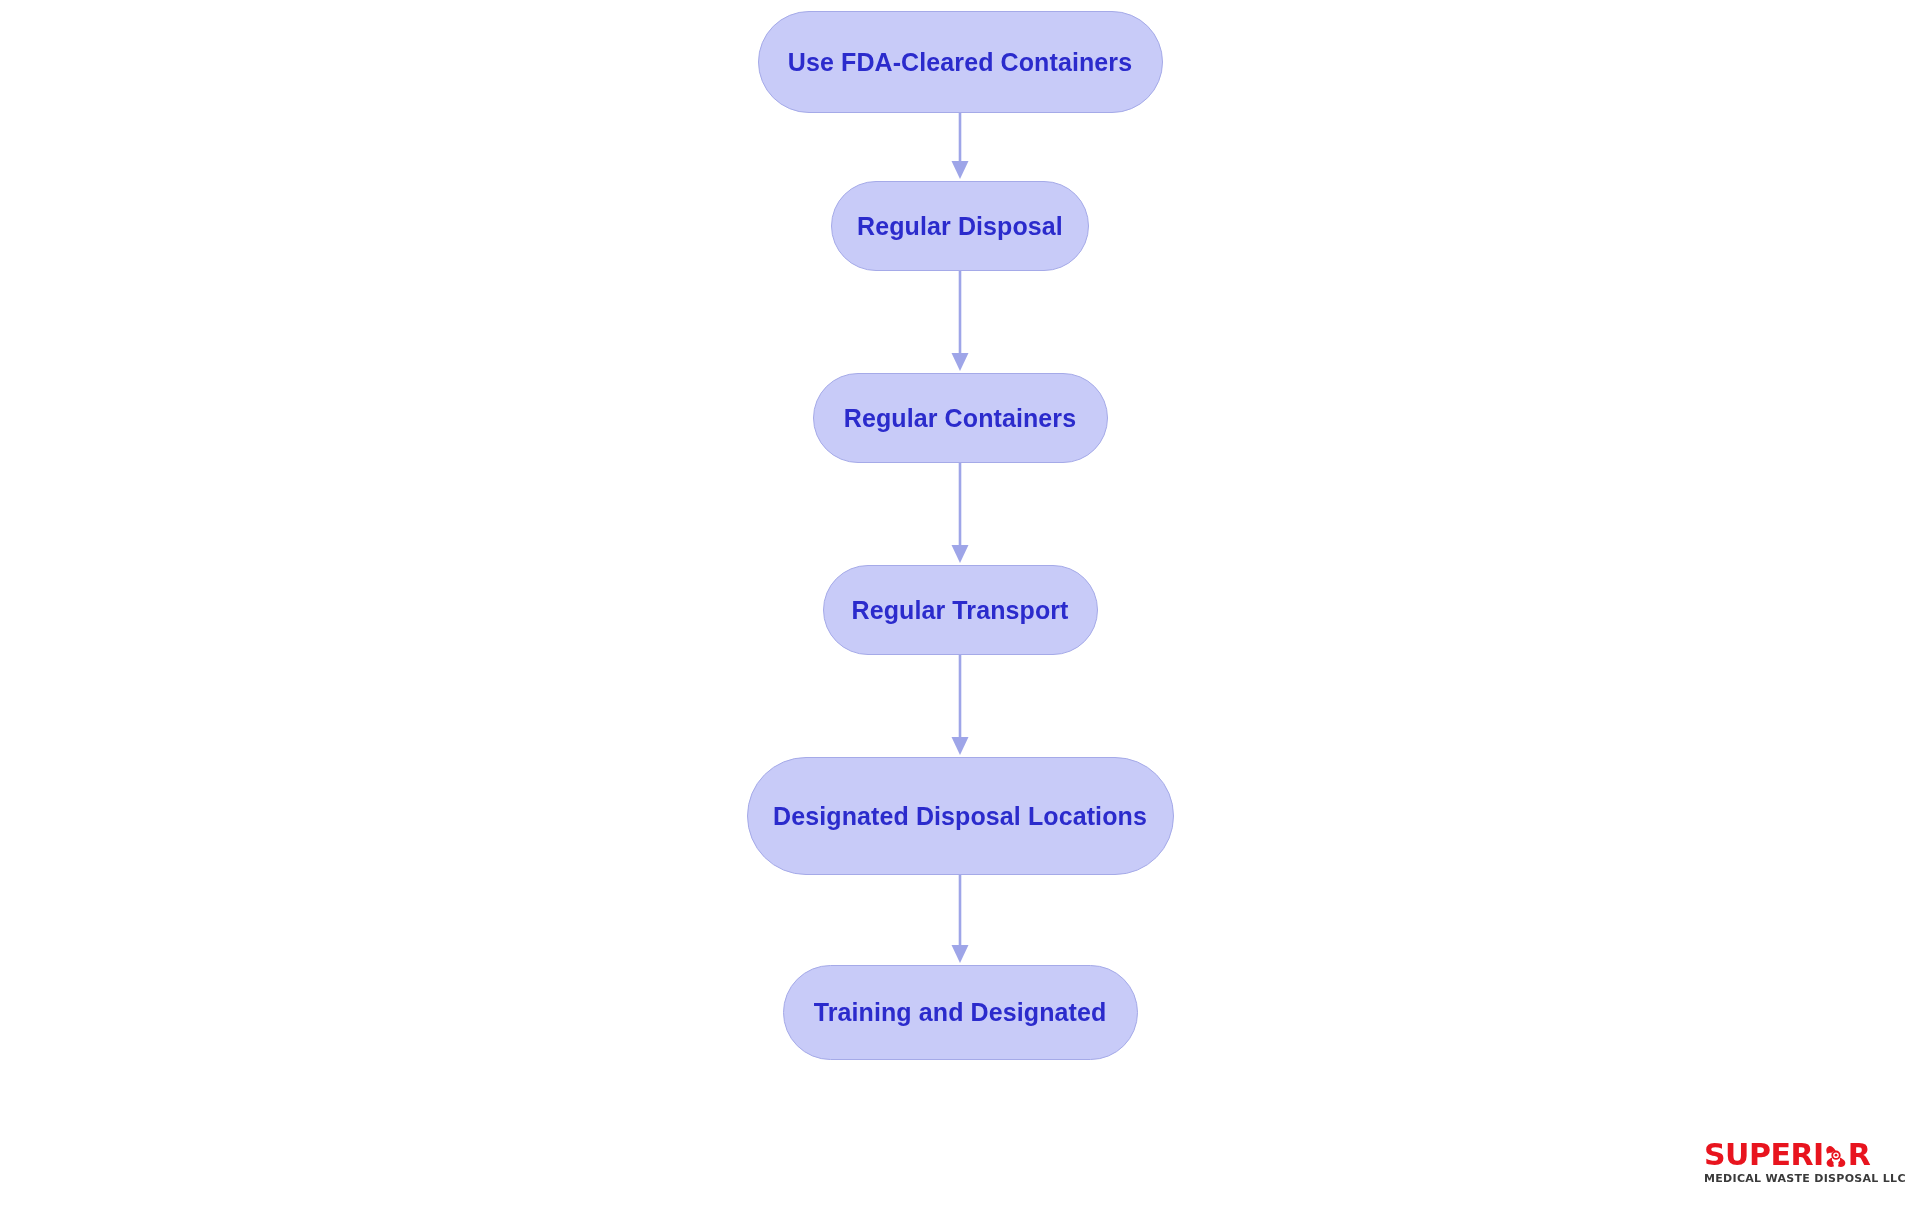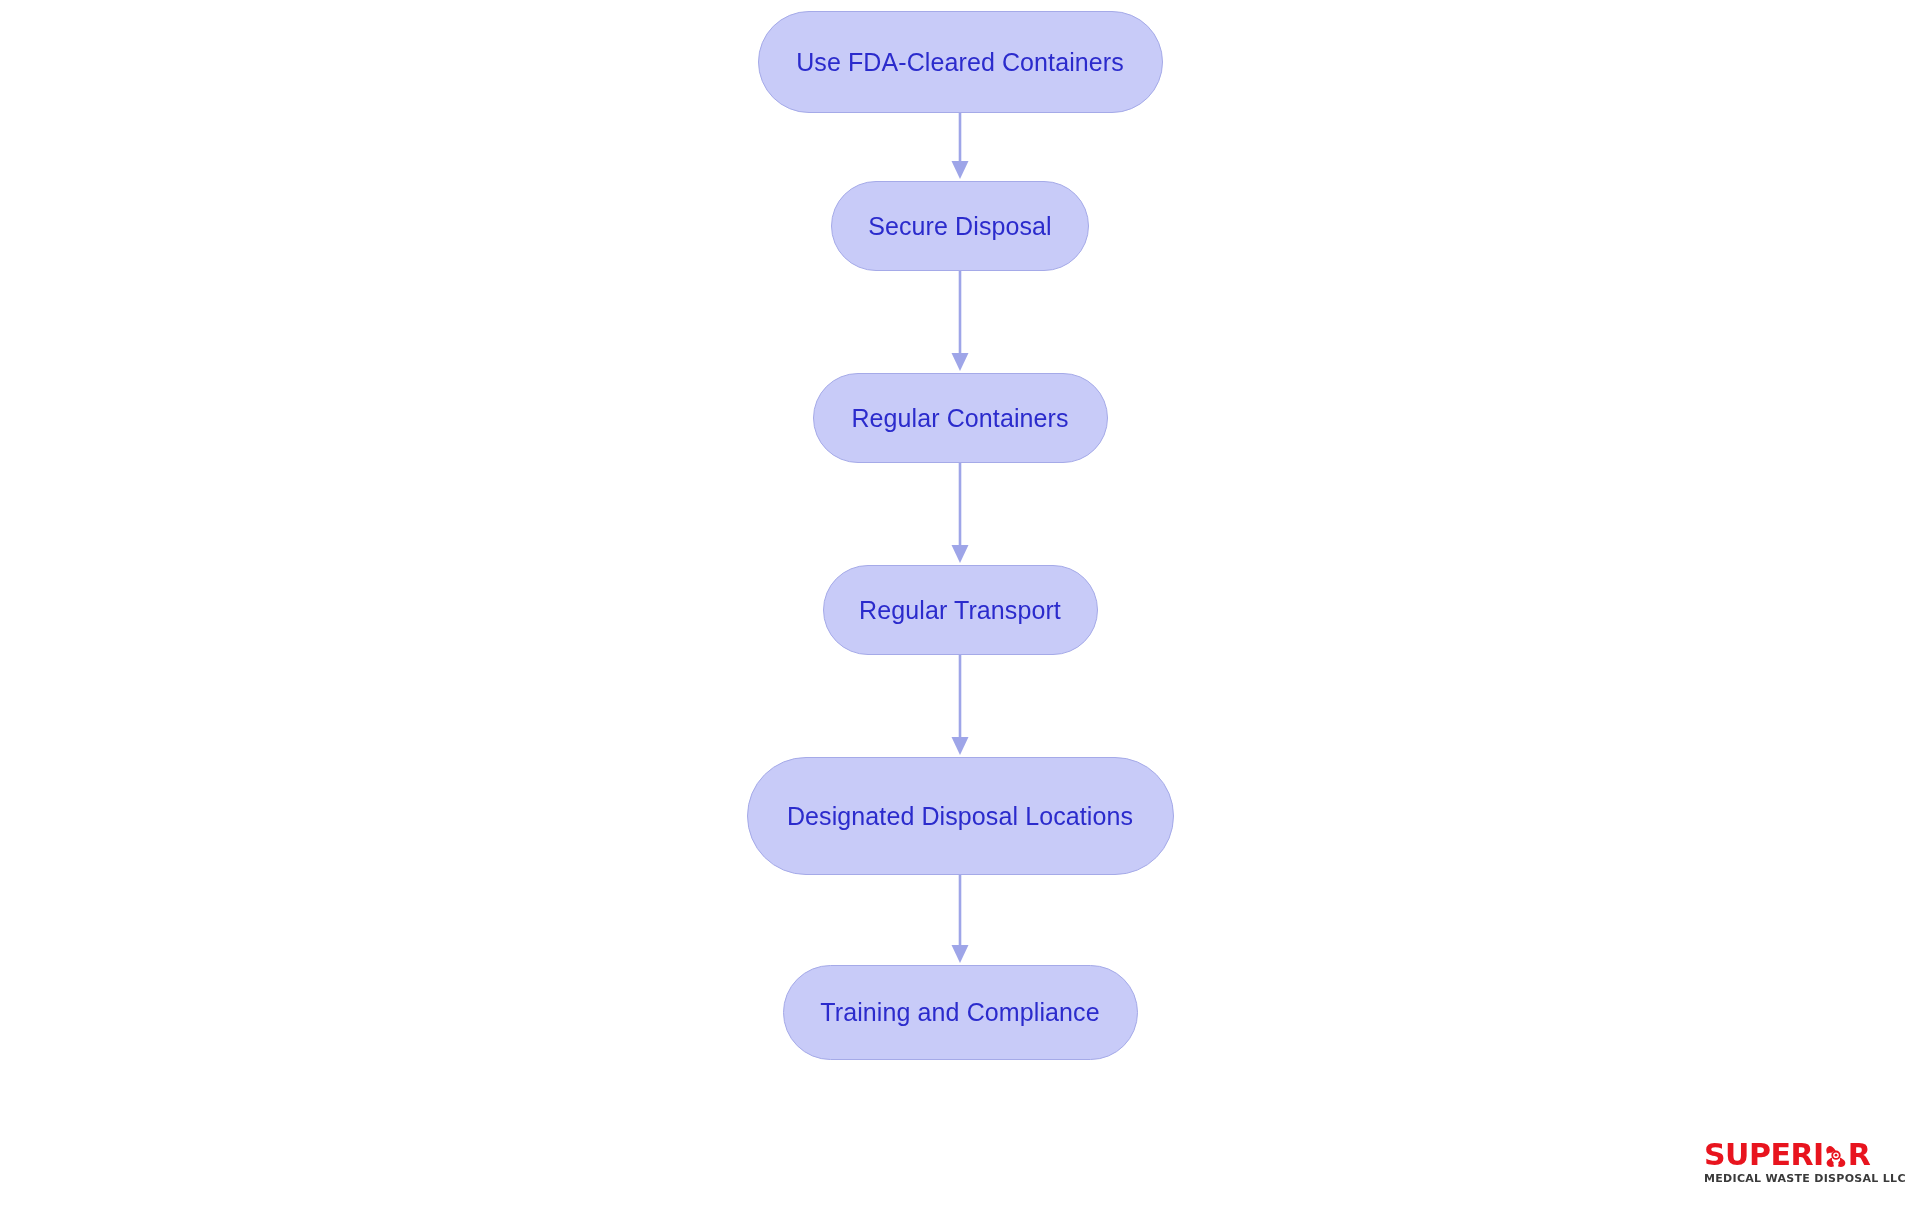--- a/index.html
+++ b/index.html
@@ -45,21 +45,21 @@
     justify-content: center;
     text-align: center;
     white-space: nowrap;
     letter-spacing: 0.1px;
   }
 
   .node-label {
     font-size: 25px;
     line-height: 1;
     color: #2b2bcc;
-    font-weight: 400;
+    font-weight: 700;
     padding: 0 26px;
   }
 
   
   .node.n0 { width: 405px; height: 102px; }
   .node.n1 { width: 258px; height: 90px;  }
   .node.n2 { width: 295px; height: 90px;  }
   .node.n3 { width: 275px; height: 90px;  }
   .node.n4 { width: 427px; height: 118px; }
   .node.n5 { width: 355px; height: 95px;  }
@@ -123,21 +123,21 @@
     </div>
 
     <div class="connector">
       <svg width="40" height="68" viewBox="0 0 40 68" aria-hidden="true">
         <line x1="20" y1="0" x2="20" y2="52" stroke="#9ea5e8" stroke-width="2.6"></line>
         <polygon points="20,66 11.5,48 28.5,48" fill="#9ea5e8"></polygon>
       </svg>
     </div>
 
     <div class="node n1">
-      <span class="node-label">Secure Disposal</span>
+      <span class="node-label">Regular Disposal</span>
     </div>
 
     <div class="connector">
       <svg width="40" height="102" viewBox="0 0 40 102" aria-hidden="true">
         <line x1="20" y1="0" x2="20" y2="86" stroke="#9ea5e8" stroke-width="2.6"></line>
         <polygon points="20,100 11.5,82 28.5,82" fill="#9ea5e8"></polygon>
       </svg>
     </div>
 
     <div class="node n2">
@@ -167,21 +167,21 @@
     </div>
 
     <div class="connector">
       <svg width="40" height="90" viewBox="0 0 40 90" aria-hidden="true">
         <line x1="20" y1="0" x2="20" y2="74" stroke="#9ea5e8" stroke-width="2.6"></line>
         <polygon points="20,88 11.5,70 28.5,70" fill="#9ea5e8"></polygon>
       </svg>
     </div>
 
     <div class="node n5">
-      <span class="node-label">Training and Compliance</span>
+      <span class="node-label">Training and Designated</span>
     </div>
 
   </div>
 
   <div id="brand-logo">
     <div class="brand-wordmark">
       <span class="brand-word-part">SUPERI</span>
       <span class="biohazard">
         <svg viewBox="0 0 64 64" width="26" height="26" aria-hidden="true">
           <circle cx="32" cy="30" r="9.2" fill="none" stroke="#e8141e" stroke-width="4.6"></circle>

